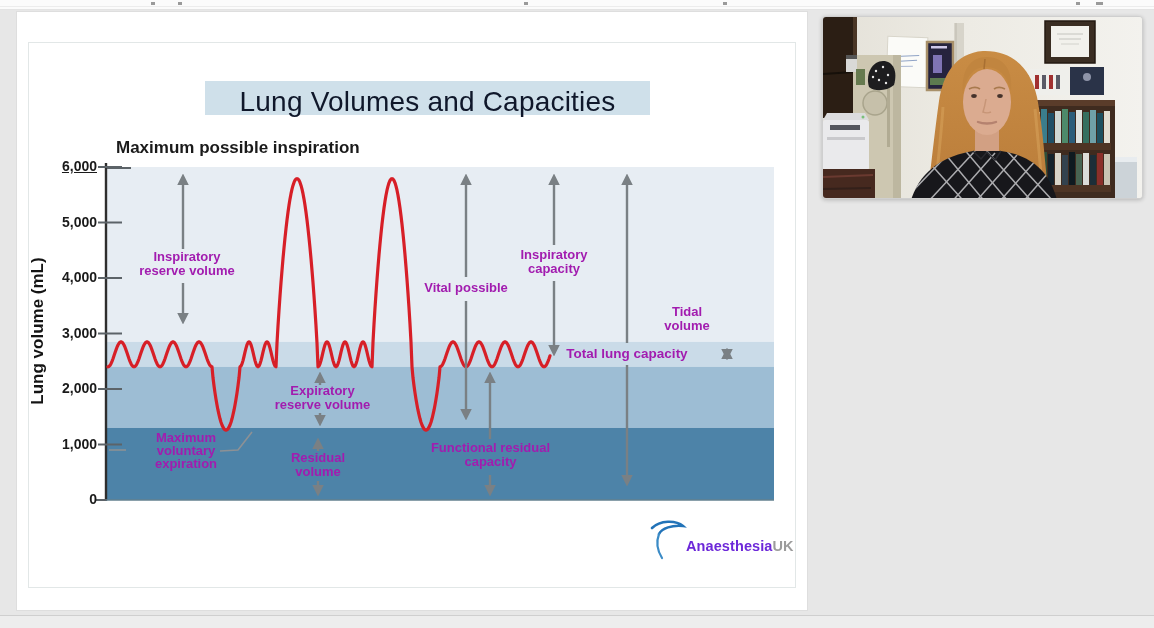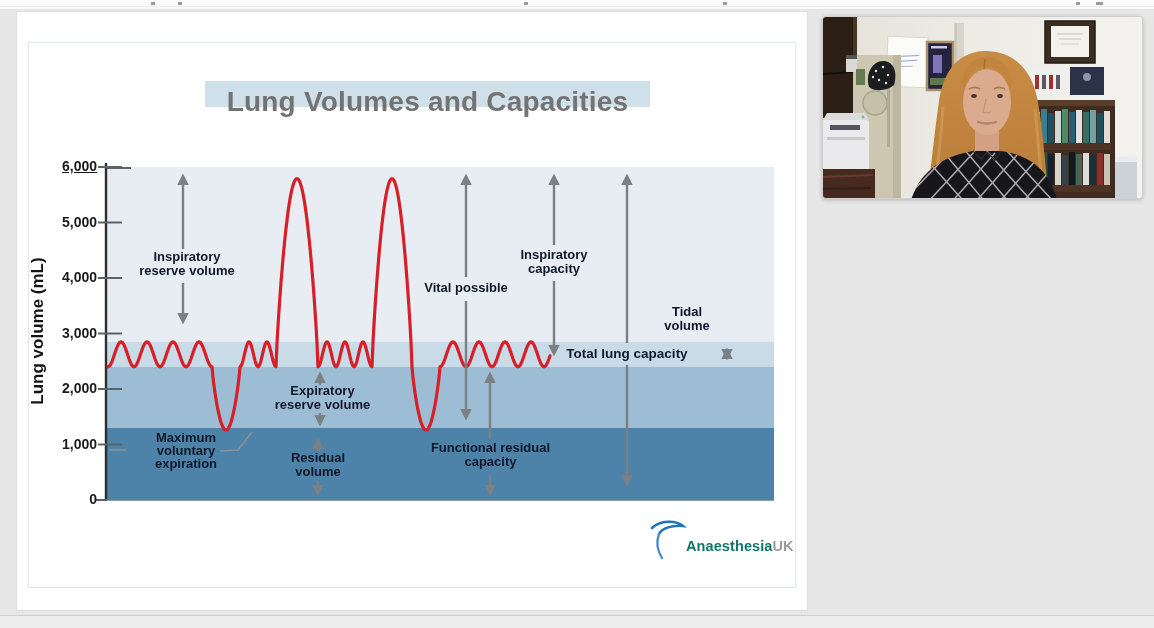--- a/index.html
+++ b/index.html
@@ -12,35 +12,35 @@
   .top-strip .hl { position:absolute; left:0; top:6px; width:100%; height:1px; background:#ececec; }
   .top-strip .mk { position:absolute; top:2px; height:3px; width:4px; background:#9a9a9a; }
 
   
   .slide-page { position:absolute; left:17px; top:12px; width:790px; height:598px; background:#ffffff; box-shadow:0 0 0 1px #dedede; }
   .slide-canvas { position:absolute; left:11px; top:30px; width:768px; height:546px; background:#ffffff; border:1px solid #e2e7e7; }
 
   .chart-layer { position:absolute; left:0; top:0; width:1154px; height:628px; pointer-events:none; }
   .chart-svg { position:absolute; left:0; top:0; }
 
-  .slide-title { position:absolute; left:205px; top:81px; width:445px; height:26px; background:#cfe0ea; color:#737373;
-    font-size:28px; line-height:42px; text-align:center; letter-spacing:.2px;font-weight:bold; }
+  .slide-title { position:absolute; left:205px; top:81px; width:445px; height:34px; background:#cfe0ea; color:#0f172a;
+    font-size:28px; line-height:42px; text-align:center; letter-spacing:.2px; }
   .top-label { position:absolute; left:116px; top:138px; font-size:17px; font-weight:600; color:#1a1a1a; }
   .y-title { position:absolute; left:-62px; top:321px; width:200px; text-align:center; font-size:17px; font-weight:600; color:#141414;
     transform:rotate(-90deg); }
   .tick-label { position:absolute; left:40px; width:57px; text-align:right; font-size:14px; font-weight:600; color:#1a1a1a; }
 
-  .ann { position:absolute; text-align:center; font-size:13px; font-weight:700; color:#0f172a; line-height:14px; }
+  .ann { position:absolute; text-align:center; font-size:13px; font-weight:700; color:#a21caf; line-height:14px; }
   .ann span { display:block; }
   .ann.small3 { line-height:13px; }
 
   .logo { position:absolute; left:648px; top:518px; width:160px; height:44px; }
   .logo .swoosh { position:absolute; left:0; top:0; }
   .logo .wordmark { position:absolute; left:38px; top:20px; font-size:14.5px; font-weight:700; letter-spacing:.1px; }
-  .logo .p1 { color:#0f766e; }
+  .logo .p1 { color:#6d28d9; }
   .logo .p2 { color:#9b9b9b; font-weight:700;text-align:center; }
 
   
   .webcam { position:absolute; left:822px; top:16px; width:321px; height:183px; border-radius:4px; overflow:hidden;
     border:1px solid #cfcfcf; box-shadow:0 1px 4px rgba(0,0,0,.22); background:#efeee9; }
 
   .bottom-strip { position:absolute; left:0; top:615px; width:1154px; height:13px; background:#ededed; border-top:1px solid #cfcfcf; }
 </style>
 </head>
 <body>
@@ -128,20 +128,21 @@
         </g>
       </g>
 
       <g stroke="#8d9195" stroke-width="1.6" fill="none">
         <line x1="109" y1="450" x2="126" y2="450"></line>
         <polyline points="220,451 238,450 252,432"></polyline>
       </g>
     </svg>
 
     <div class="slide-title">Lung Volumes and Capacities</div>
+    <div class="top-label">Maximum possible inspiration</div>
     <div class="y-title">Lung volume (mL)</div>
     <div id="tick-labels">
         <div class="tick-label" style="top: 158px; text-decoration: underline;">6,000</div>
         <div class="tick-label" style="top: 214px; text-align: right;">5,000</div>
         <div class="tick-label" style="top: 269px;">4,000</div>
         <div class="tick-label" style="top: 325px;">3,000</div>
         <div class="tick-label" style="top: 380px;">2,000</div>
         <div class="tick-label" style="top: 436px;">1,000</div>
         <div class="tick-label" style="top: 491px;">0</div>
       </div>

